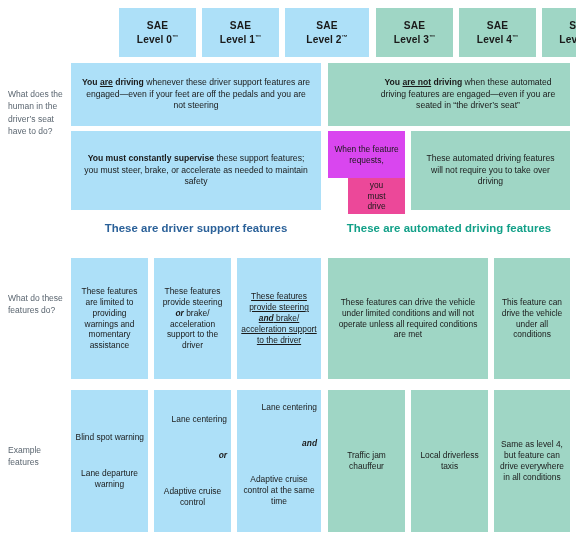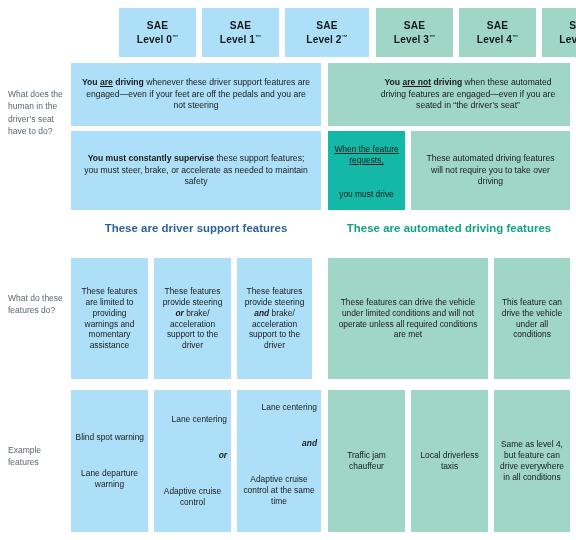--- a/index.html
+++ b/index.html
@@ -76,32 +76,32 @@
   .statement u{text-decoration:underline;}
 
   
   .split{
     position:absolute;
     box-sizing:border-box;
     display:flex;
     flex-direction:column;
   }
   .split .top{
-    background:#14b8a6;
+    background:#d946ef;
     flex:0 0 60%;
     display:flex;align-items:center;justify-content:center;
     text-align:center;font-size:8.4px;line-height:1.25;
-    padding:2px 3px;box-sizing:border-box;text-decoration:underline;
+    padding:2px 3px;box-sizing:border-box;
   }
   .split .bot{
-    background:#14b8a6;
+    background:#ec4899;
     flex:1 1 auto;
     display:flex;align-items:center;justify-content:center;
     text-align:center;font-size:8.4px;line-height:1.25;
-    padding:2px 2px;box-sizing:border-box;
+    padding:2px 12px;box-sizing:border-box;margin-left:20px;
   }
 
   .tall{font-size:8.4px;line-height:1.3;}
   .stack{display:flex;flex-direction:column;align-items:flex-end;justify-content:center;gap:9px;}
   .stack .gap{height:7px;}
   .em{font-style:italic;font-weight:bold;}
 </style>
 </head>
 <body>
 
@@ -179,21 +179,21 @@
   <div class="rowlabel" style="left:8px;top:292px;width:62px;">What do these features do?</div>
 
   <div class="cell blue tall" style="left:71px;top:258px;width:77px;height:121px;">
     <span>These features are limited to providing warnings and momentary assistance</span>
   </div>
 
   <div class="cell blue tall" style="left:154px;top:258px;width:77px;height:121px;">
     <span><span>These features provide steering </span><span class="em">or</span><span> brake/ acceleration support to the driver</span></span>
   </div>
 
-  <div class="cell blue tall" style="left:237px;top:258px;width:75px;height:121px;">
+  <div class="cell blue tall" style="left:237px;top:258px;width:84px;height:121px;text-decoration:underline;">
     <span><span>These features provide steering </span><span class="em">and</span><span> brake/ acceleration support to the driver</span></span>
   </div>
 
   <div class="cell teal tall" style="left:328px;top:258px;width:160px;height:121px;padding:4px 8px;">
     <span>These features can drive the vehicle under limited conditions and will not operate unless all required conditions are met</span>
   </div>
 
   <div class="cell teal tall" style="left:494px;top:258px;width:76px;height:121px;">
     <span>This feature can drive the vehicle under all conditions</span>
   </div>

